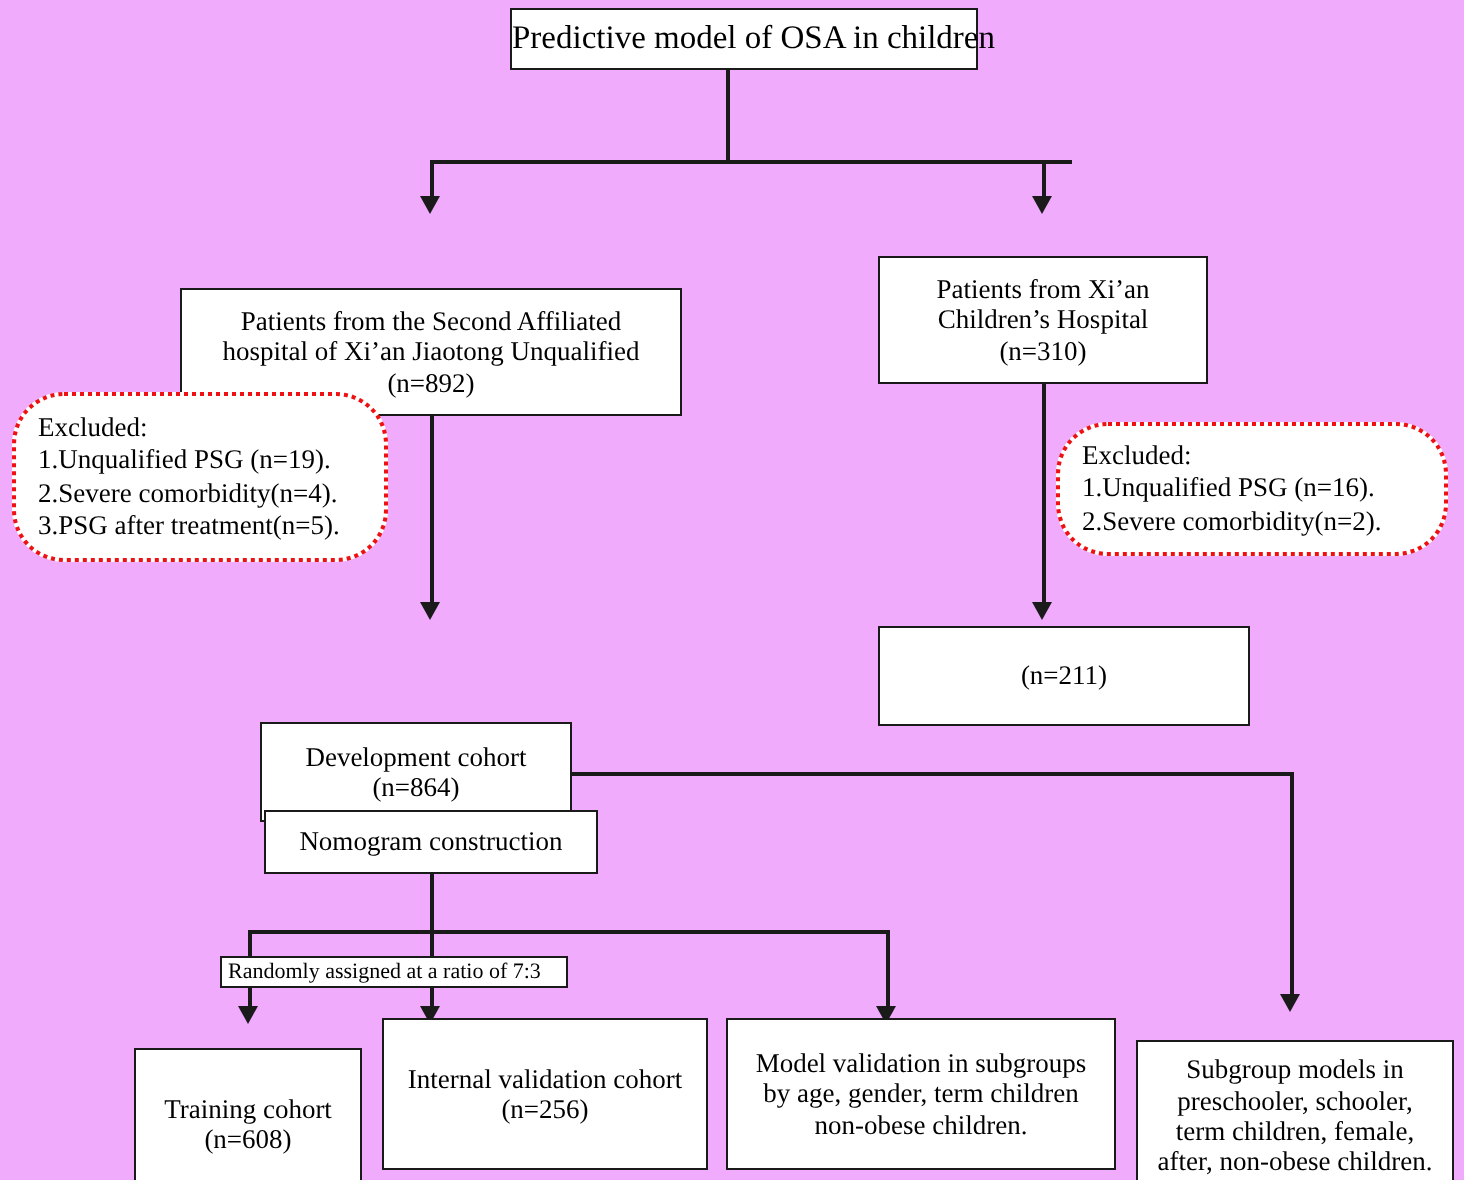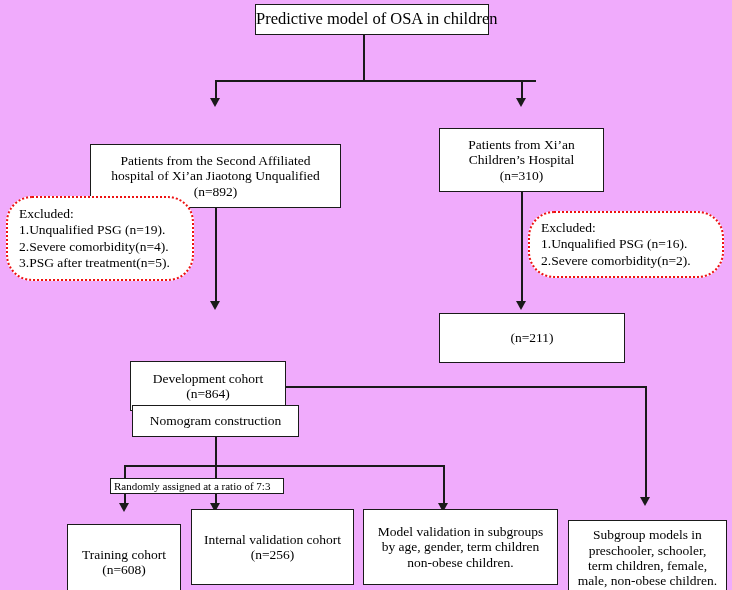--- a/index.html
+++ b/index.html
@@ -188,17 +188,17 @@
       <span class="ln">by age, gender, term children</span>
       <span class="ln">non-obese children.</span>
     </span>
   </div>
 
   <div class="box" style="left:568px; top:520px; width:159px; height:76px; font-size:13.5px;">
     <span class="txt">
       <span class="ln">Subgroup models in</span>
       <span class="ln">preschooler, schooler,</span>
       <span class="ln">term children, female,</span>
-      <span class="ln">male, non-obese children.</span>
+      <span class="ln">after, non-obese children.</span>
     </span>
   </div>
 
 </div>
 
 </body></html>

